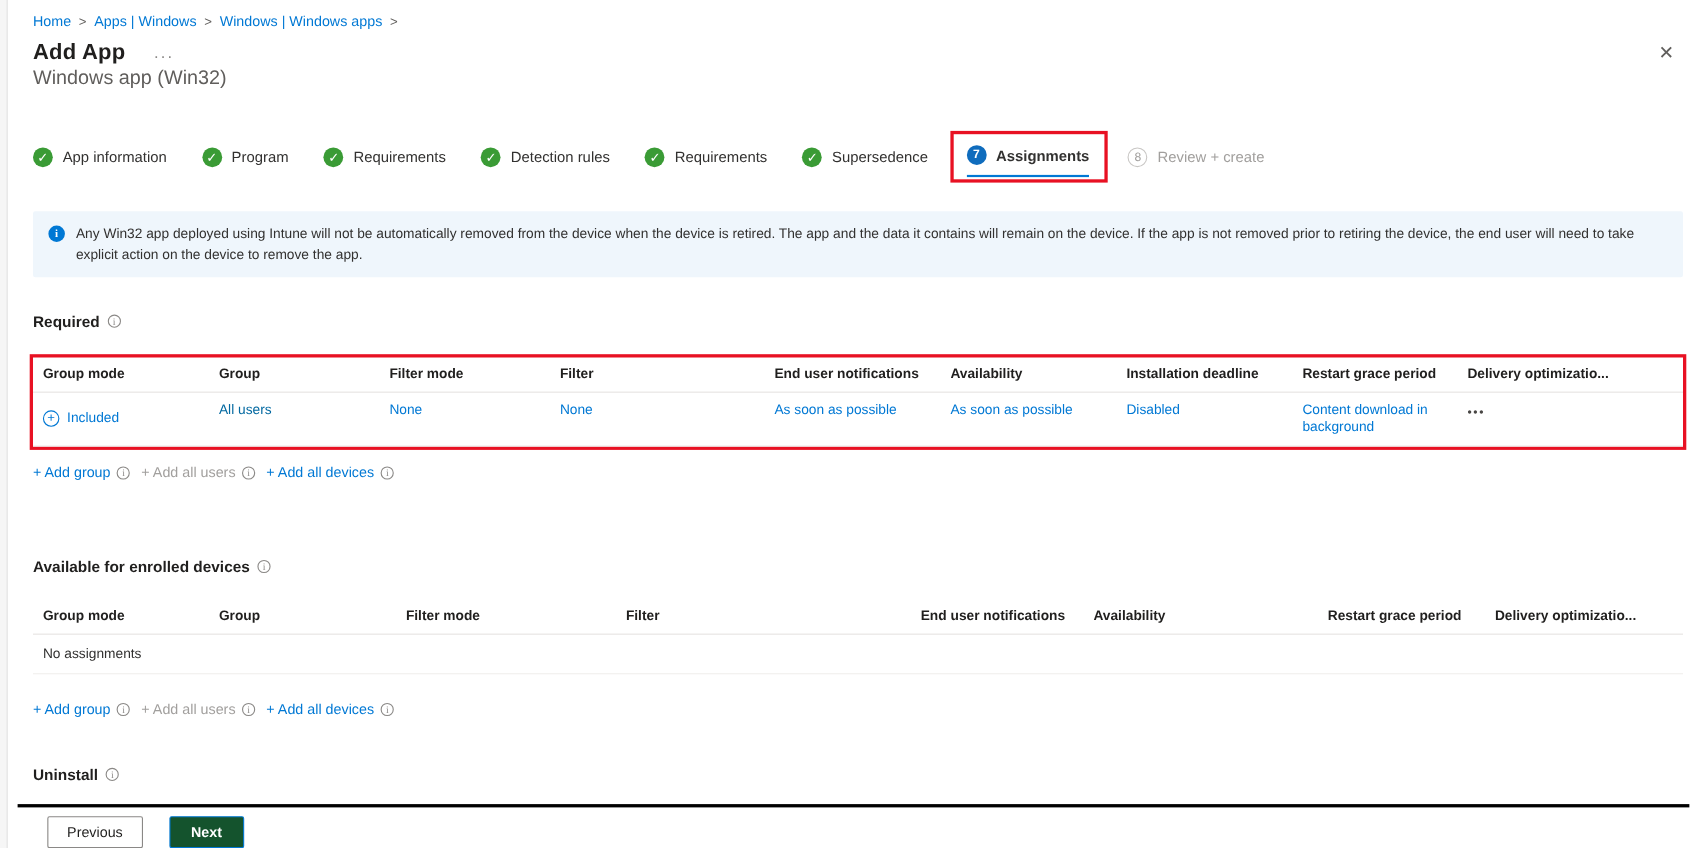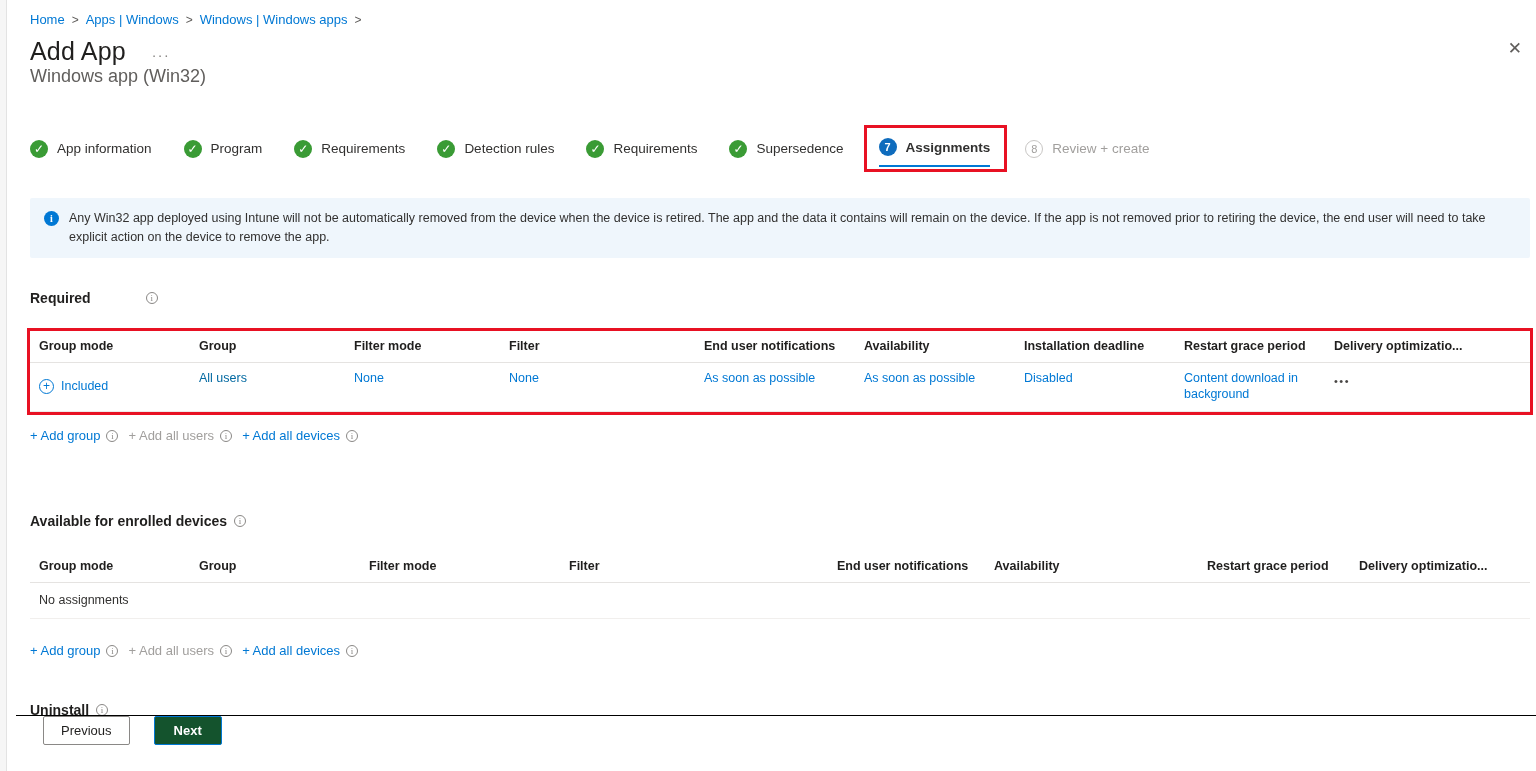--- a/index.html
+++ b/index.html
@@ -11,21 +11,21 @@
   .left-edge { position:absolute; left:0; top:0; bottom:0; width:7px; background:#f6f6f6; border-right:1px solid #e3e3e3; }
   .page { position:absolute; left:8px; top:0; right:0; bottom:0; padding:12px 4px 0 22px; }
 
   
   .breadcrumb { font-size:13px; }
   .breadcrumb .crumb { color:#0078d4; cursor:pointer; }
   .breadcrumb .sep { color:#605e5c; margin:0 7px; font-size:12px; }
 
   
   .title-row { margin-top:10px; display:flex; align-items:center; }
-  .page-title { font-size:25px; font-weight:normal; color:#201f1e; letter-spacing:0.2px; }
+  .page-title { font-size:20px; font-weight:bold; color:#201f1e; letter-spacing:0.2px; }
   .title-ellipsis { color:#8a8886; font-size:15px; margin-left:26px; letter-spacing:2px; }
   .subtitle { margin-top:0; font-size:18px; color:#605e5c; }
   .close-btn { position:absolute; top:40px; right:14px; font-size:17px; color:#605e5c; cursor:pointer; line-height:1; }
 
   
   .steps { margin-top:38px; display:flex; align-items:center; }
   .step { display:flex; align-items:center; margin-right:32px; font-size:13.5px; color:#323130; white-space:nowrap; }
   .step-icon { width:18px; height:18px; border-radius:50%; display:inline-flex; align-items:center; justify-content:center; margin-right:9px; font-size:11px; flex:0 0 auto; }
   .ic-complete { background:#3a9b35; color:#fff; font-size:12px; }
   .ic-active { background:#0f6cbd; color:#fff; font-weight:bold; font-size:11px; }
@@ -61,21 +61,21 @@
   .add-links { margin-top:13px; display:flex; align-items:center; font-size:13px; }
   .add-link { color:#0078d4; cursor:pointer; }
   .add-link.disabled { color:#a19f9d; cursor:default; }
   .add-links .info-i { margin:0 10px 0 6px; }
 
   
   .tbl-wrap { width:1500px; }
   .faint-band { height:10px; background:#f8fafc; width:1500px; margin-top:0; }
 
   
-  .footer { position:absolute; left:8px; right:0; bottom:0; height:56px; border-top:1px solid #000000; background:#fff; display:flex; align-items:flex-start; padding-left:27px; }
+  .footer { position:absolute; left:8px; right:0; bottom:0; height:40px; border-top:3px solid #000000; background:#fff; display:flex; align-items:flex-end; padding-left:27px; }
   .btn { font-family:"Liberation Sans", sans-serif; font-size:13px; border-radius:2px; cursor:pointer; }
   .btn-prev { background:#fff; border:1px solid #8a8886; color:#201f1e; padding:6px 17px; }
   .btn-next { background:#14532d; border:1px solid #0078d4; color:#fff; font-weight:bold; padding:6px 19px; margin-left:24px; }
 </style>
 </head>
 <body>
 
 <div class="left-edge"></div>
 
 <div class="page">
@@ -126,21 +126,21 @@
       <span class="step-icon ic-disabled">8</span>
       <span>Review + create</span>
     </div>
   </div>
 
   <div class="banner">
     <span class="banner-icon">i</span>
     <span class="banner-text">Any Win32 app deployed using Intune will not be automatically removed from the device when the device is retired. The app and the data it contains will remain on the device. If the app is not removed prior to retiring the device, the end user will need to take explicit action on the device to remove the app.</span>
   </div>
 
-  <div class="section-h" style="margin-top:32px;gap:48px;">
+  <div class="section-h" style="margin-top:32px;">
     <span>Required</span>
     <span class="info-i">i</span>
   </div>
 
   <div class="red-outline">
     <div class="tbl-wrap">
       <div class="grid-req thead">
         <div class="th">Group mode</div>
         <div class="th">Group</div>
         <div class="th">Filter mode</div>

